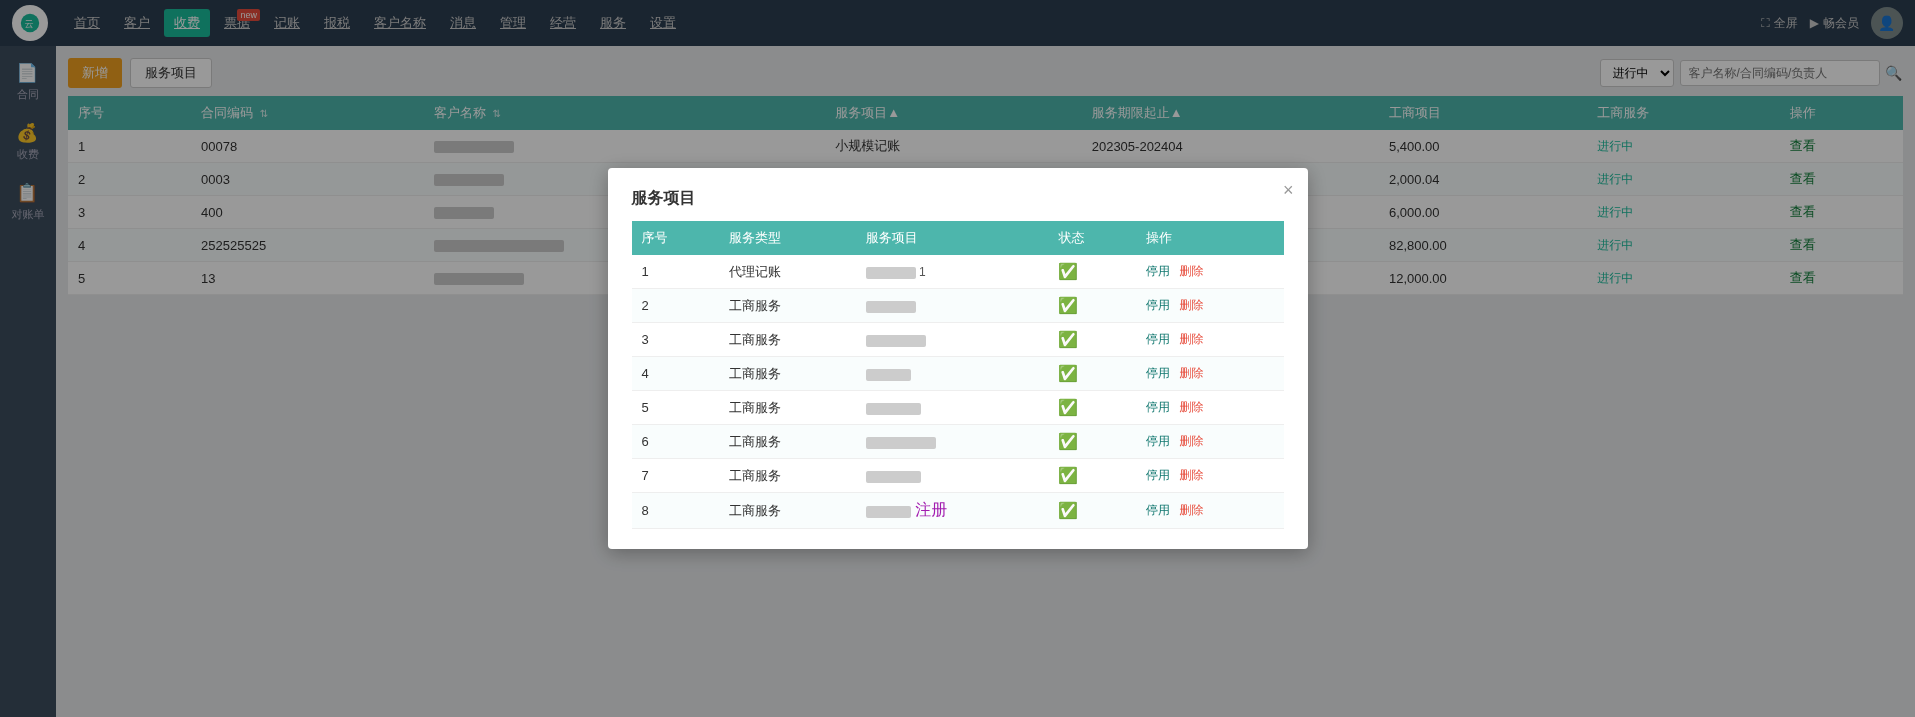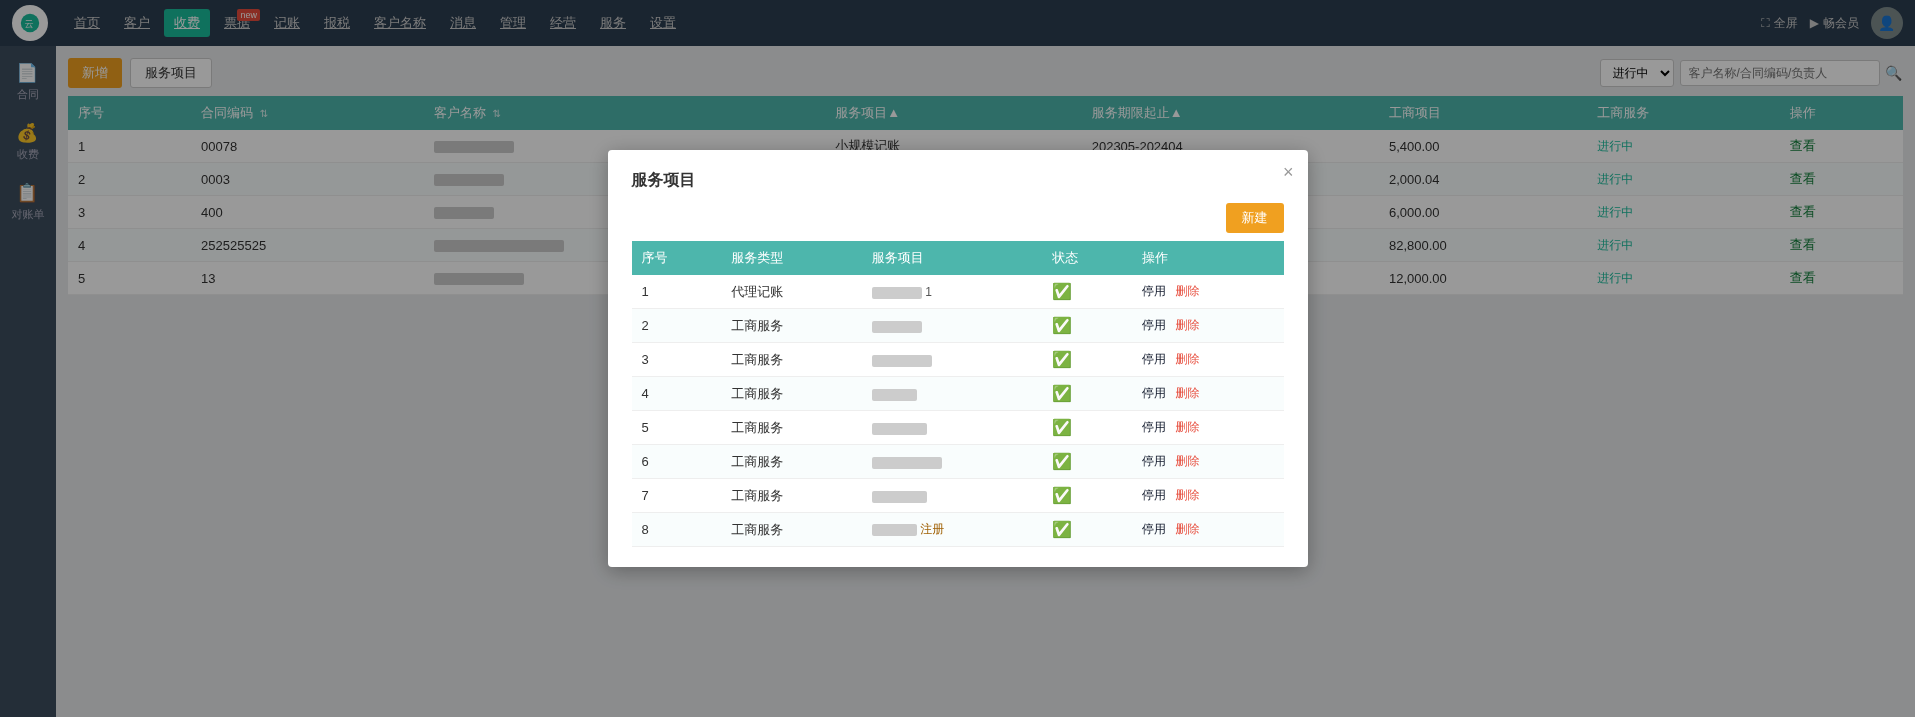--- a/index.html
+++ b/index.html
@@ -262,21 +262,21 @@
     .modal-table tbody tr:nth-child(even) { background: #f9fdfd; }
     .modal-table tbody td {
       padding: 7px 10px;
       font-size: 13px;
     }
     .check-icon {
       color: #1abc9c;
       font-size: 16px;
     }
     .action-stop {
-      color: #0f172a;
+      color: #0f766e;
       cursor: pointer;
       font-size: 12px;
       margin-right: 6px;
       text-align: right;
     }
     .action-del {
       color: #e74c3c;
       cursor: pointer;
       font-size: 12px;
     }
@@ -428,23 +428,20 @@
     <td><span class="status-badge">进行中</span></td>
     <td><span class="action-link">查看</span></td>
   </tr>
         </tbody>
     </table>
 
     <div class="overlay">
       <div class="modal">
         <button class="modal-close">×</button>
         <div class="modal-title">服务项目</div>
-        <div class="modal-toolbar">
-          <button class="btn-new-modal">新建</button>
-        </div>
         <div class="modal-table-wrap">
           <table class="modal-table">
             <thead>
               <tr>
                 <th>序号</th>
                 <th>服务类型</th>
                 <th>服务项目</th>
                 <th>状态</th>
                 <th>操作</th>
               </tr>
@@ -530,21 +527,21 @@
       <span class="check-icon">✅</span>
     </td>
     <td>
       <span class="action-stop">停用</span>
       <span class="action-del">删除</span>
     </td>
   </tr>
                 <tr>
     <td>8</td>
     <td>工商服务</td>
-    <td><span class="blurred" style="width:45px"></span><span style="font-size:12px;color:#a16207"> 注册</span></td>
+    <td><span class="blurred" style="width:45px"></span><span style="font-size:16px;color:#a21caf"> 注册</span></td>
     <td>
       <span class="check-icon">✅</span>
     </td>
     <td>
       <span class="action-stop">停用</span>
       <span class="action-del">删除</span>
     </td>
   </tr>
               </tbody>
           </table>

